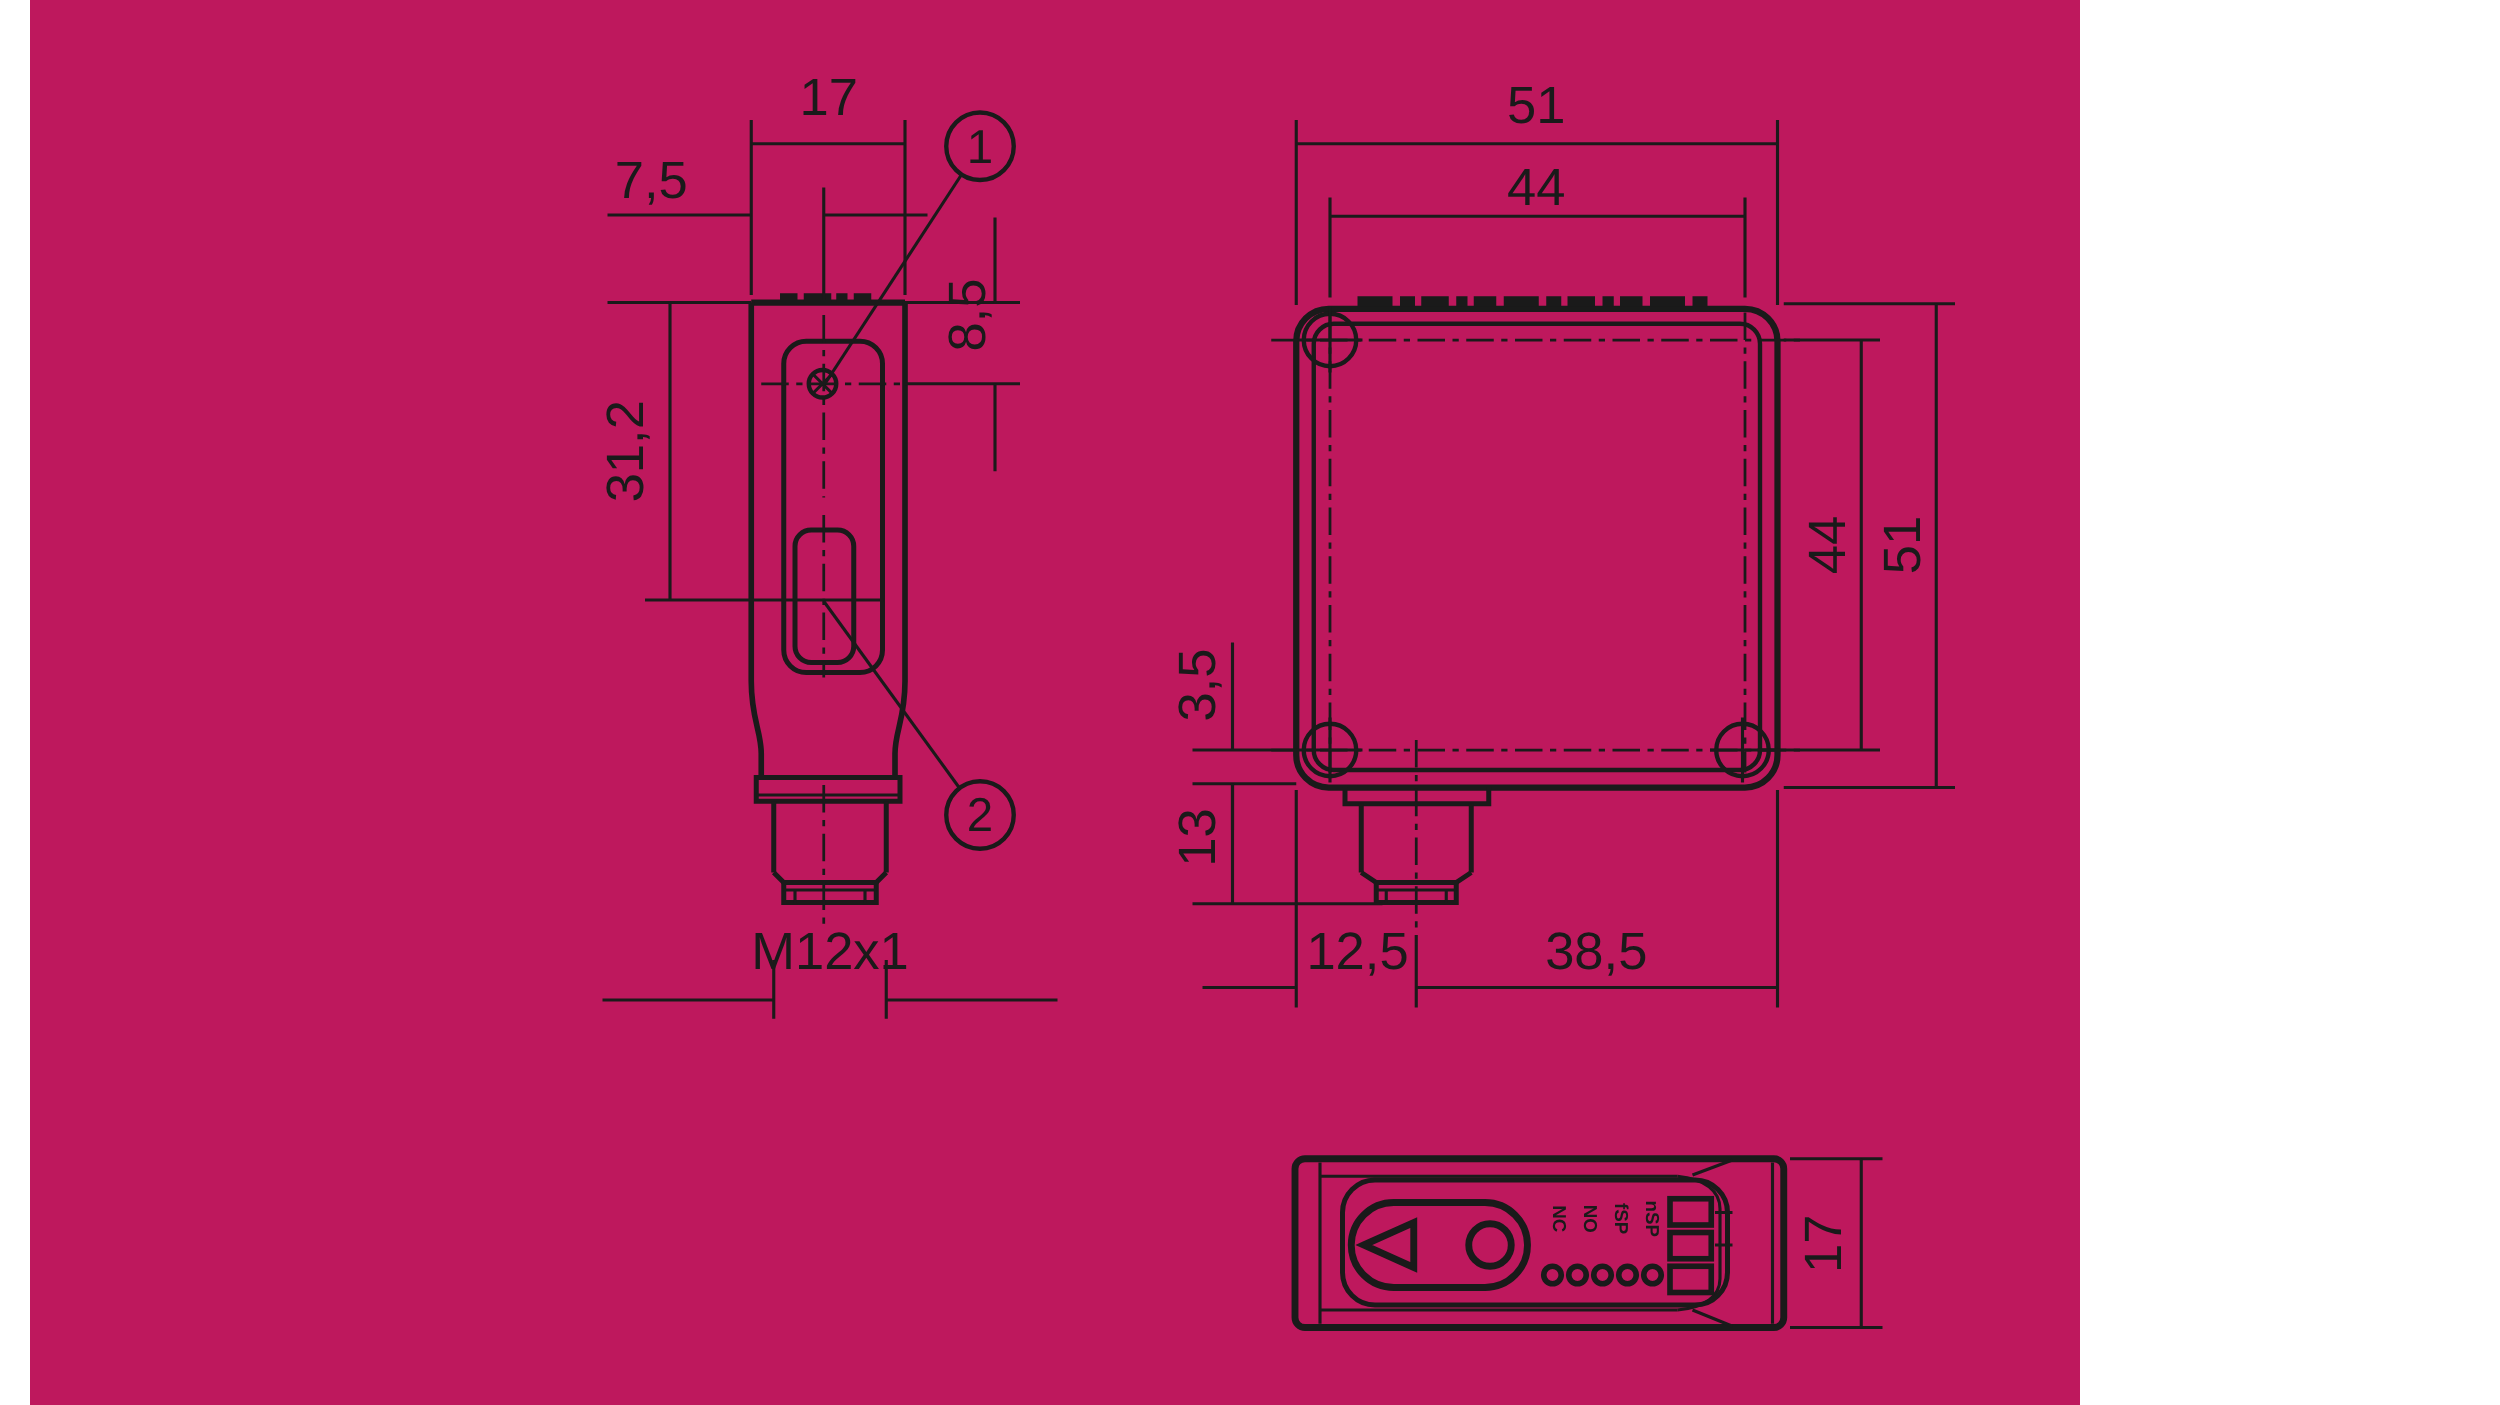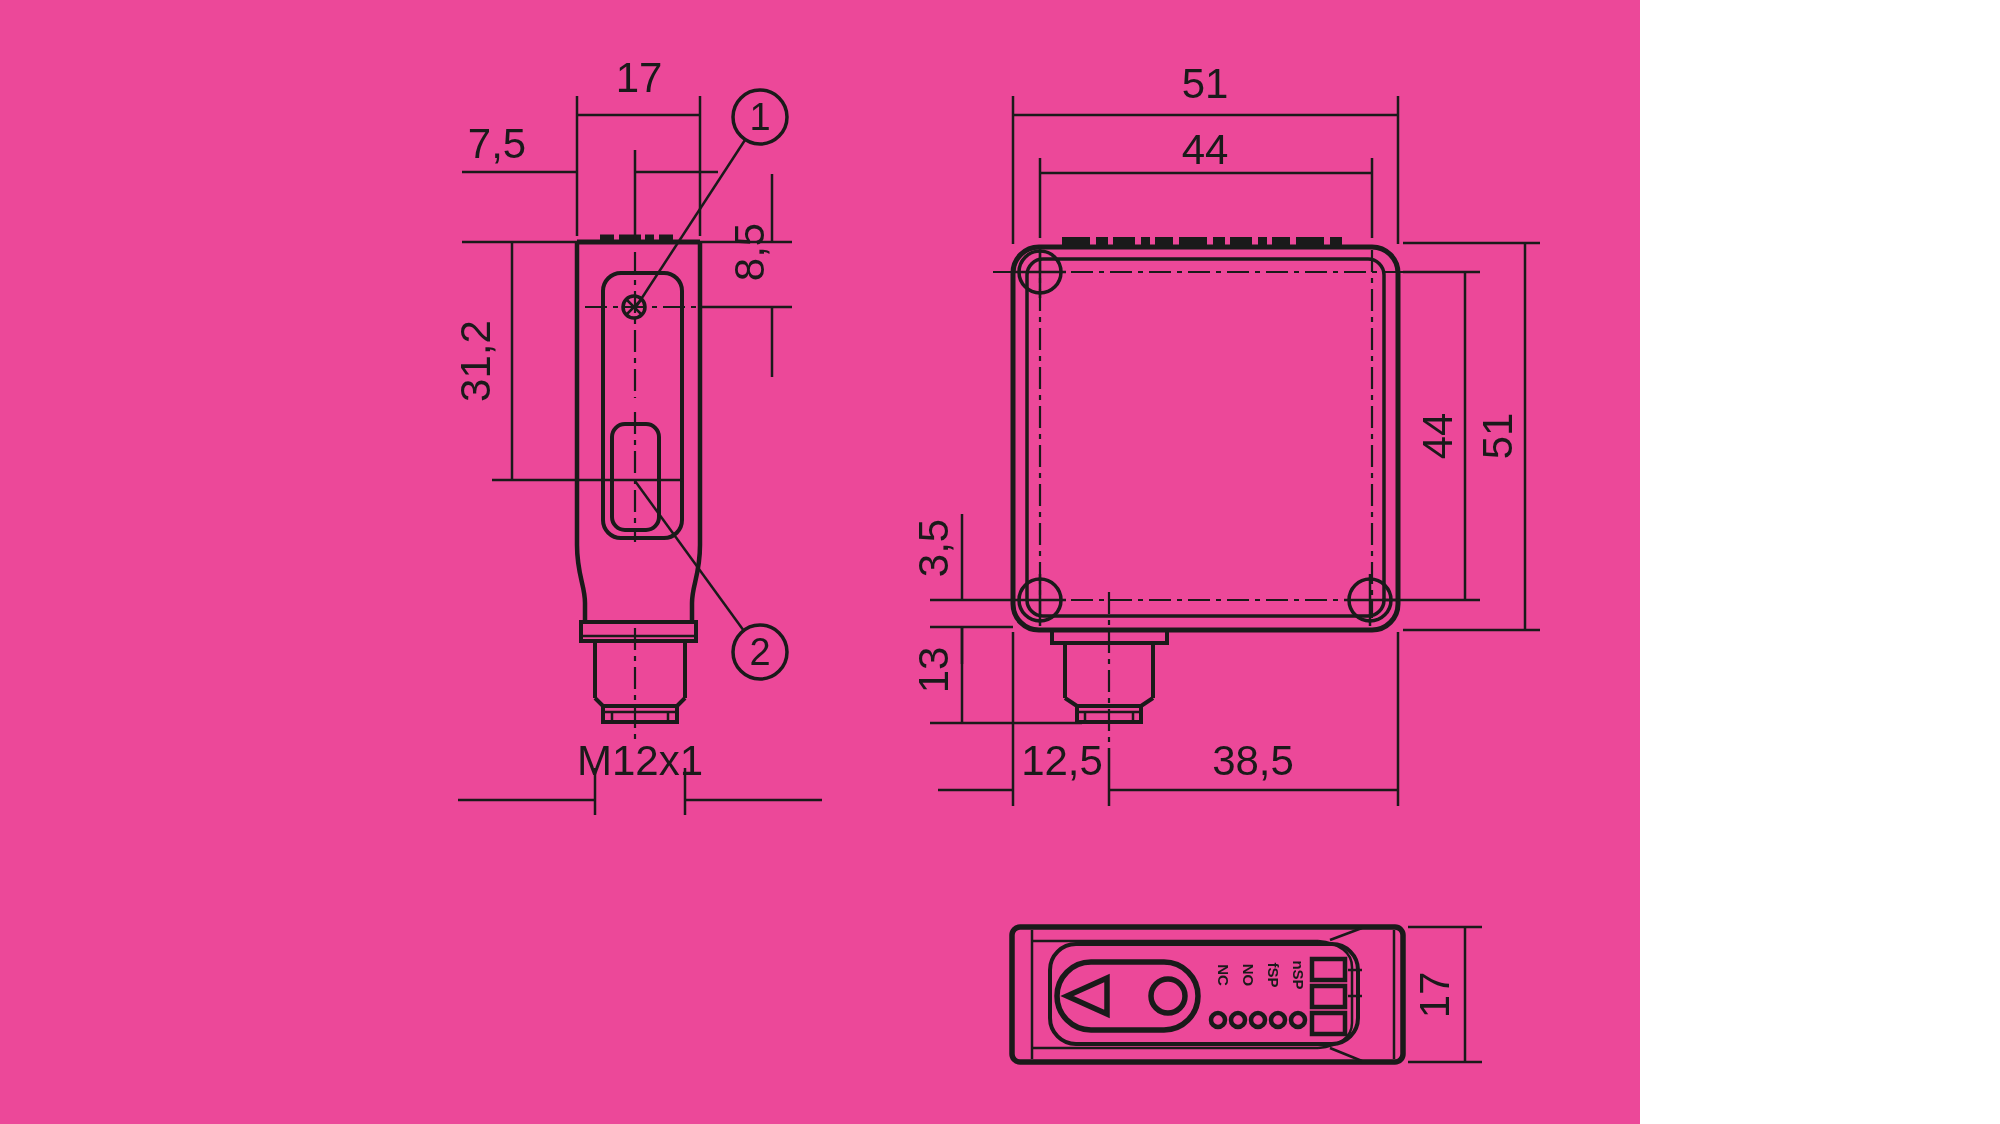--- a/index.html
+++ b/index.html
@@ -1,17 +1,17 @@
 <!DOCTYPE html>
 <html><head>
 <meta charset="utf-8">
 <style>
   html,body{margin:0;padding:0;background:#ffffff;}
-  .stage{position:relative;width:1640px;height:1124px;background:#ec4899;overflow:hidden;
-         font-family:"Liberation Sans", sans-serif;}
+  .stage{position:relative;width:1640px;height:1124px;background:#be185d;overflow:hidden;
+         font-family:"Liberation Sans", sans-serif;margin-left:24px;}
   svg{display:block;}
   .dimtext{font-family:"Liberation Sans", sans-serif;font-size:42px;fill:#1a1a1a;}
   .callouttext{font-family:"Liberation Sans", sans-serif;font-size:38px;fill:#1a1a1a;}
   .paneltext{font-family:"Liberation Sans", sans-serif;font-size:15px;font-weight:bold;fill:#1a1a1a;}
   .outline{stroke:#1a1a1a;fill:none;}
   .thin{stroke:#1a1a1a;stroke-width:2.5;fill:none;}
   .dashdot{stroke:#1a1a1a;stroke-width:2.2;fill:none;stroke-dasharray:22 6 5 6;}
 </style>
 </head>
 <body>

